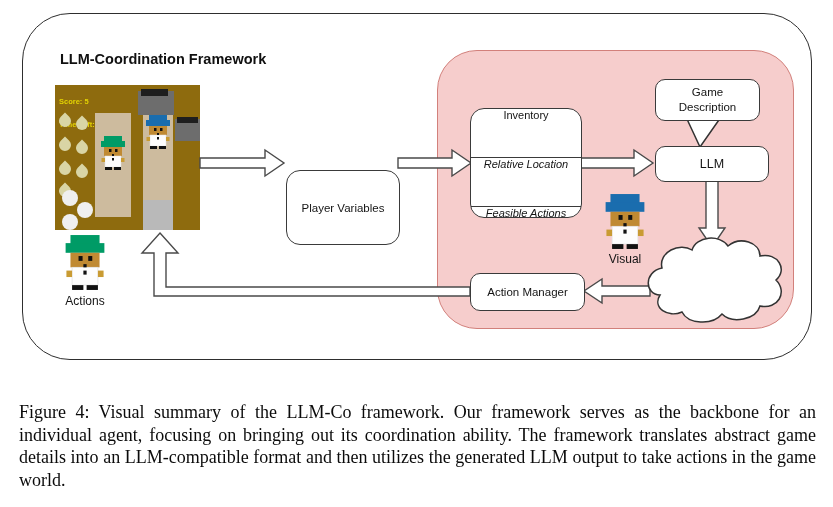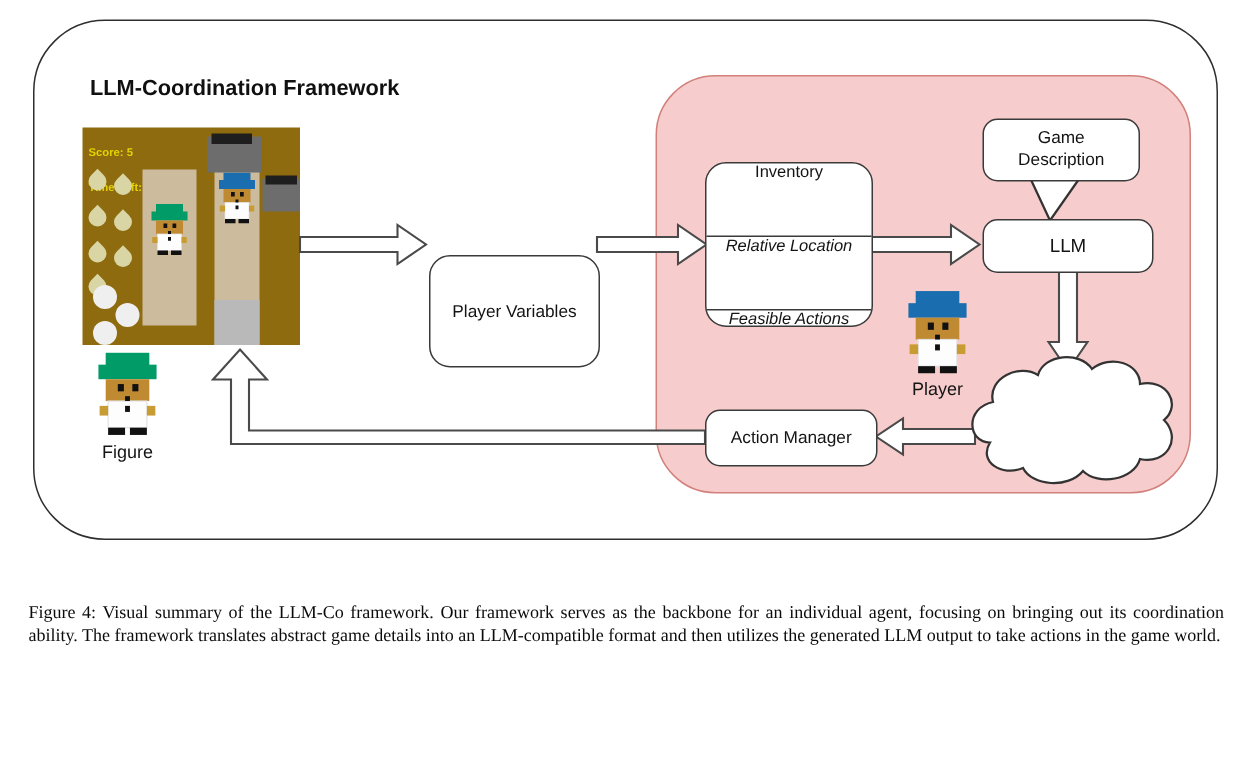--- a/index.html
+++ b/index.html
@@ -33,21 +33,21 @@
   .center{display:flex;align-items:center;justify-content:center;text-align:center;}
   .prelines{white-space:pre-line;}
   
   .overlay{position:absolute;left:0;top:0;z-index:3;pointer-events:none;}
   .sprite-label{position:absolute;z-index:4;font-size:12px;color:#141414;text-align:center;}
   .cloud-text{position:absolute;left:657px;top:267px;width:116px;z-index:4;
               font-size:10.5px;line-height:1.45;color:#141414;text-align:center;white-space:pre-line;}
   .big-chef{position:absolute;z-index:4;}
   
   .caption{position:absolute;left:19px;top:401px;width:797px;z-index:2;
-           font-family:"Liberation Serif",serif;font-size:12px;line-height:1.25;
+           font-family:"Liberation Serif",serif;font-size:18px;line-height:1.25;
            color:#0b0b0b;text-align:justify;}
   .watermark{position:absolute;left:380px;top:479px;width:432px;z-index:2;text-align:right;
              font-size:16.5px;color:#c7c7c7;letter-spacing:0.5px;}
 </style>
 </head>
 <body>
 
 <div class="stage">
 
   <div class="outer-frame"></div>
@@ -156,33 +156,33 @@
     <rect x="9" y="13" width="2.5" height="3" fill="#111"></rect>
       <rect x="15" y="13" width="2.5" height="3" fill="#111"></rect>
     <rect x="5" y="20" width="16" height="11" fill="#fdfdfd" stroke="#e2e2e2" stroke-width="0.5"></rect>
     <rect x="12" y="18" width="2" height="2" fill="#111"></rect>
       <rect x="12" y="22" width="2" height="2.5" fill="#111"></rect>
     <rect x="1.5" y="22" width="3.5" height="4" fill="#c99b33"></rect>
       <rect x="21" y="22" width="3.5" height="4" fill="#c99b33"></rect>
     <rect x="5" y="31" width="7" height="3" fill="#111"></rect>
       <rect x="14" y="31" width="7" height="3" fill="#111"></rect>
   </svg>
-  <div class="sprite-label" style="left:57px;top:294px;width:56px;">Figure</div>
+  <div class="sprite-label" style="left:57px;top:294px;width:56px;">Actions</div>
 
   <svg class="big-chef" style="left:604px;top:194px;width:42px;height:55px;" viewBox="0 0 26 34">
     <rect x="4" y="0" width="18" height="6" fill="#1a6dae"></rect>
       <rect x="1" y="5" width="24" height="6" fill="#1a6dae"></rect>
     <rect x="4" y="11" width="18" height="9" fill="#c08a33"></rect>
     <rect x="9" y="13" width="2.5" height="3" fill="#111"></rect>
       <rect x="15" y="13" width="2.5" height="3" fill="#111"></rect>
     <rect x="5" y="20" width="16" height="11" fill="#fdfdfd" stroke="#e2e2e2" stroke-width="0.5"></rect>
     <rect x="12" y="18" width="2" height="2" fill="#111"></rect>
       <rect x="12" y="22" width="2" height="2.5" fill="#111"></rect>
     <rect x="1.5" y="22" width="3.5" height="4" fill="#c99b33"></rect>
       <rect x="21" y="22" width="3.5" height="4" fill="#c99b33"></rect>
     <rect x="5" y="31" width="7" height="3" fill="#111"></rect>
       <rect x="14" y="31" width="7" height="3" fill="#111"></rect>
   </svg>
-  <div class="sprite-label" style="left:601px;top:252px;width:48px;">Player</div>
+  <div class="sprite-label" style="left:601px;top:252px;width:48px;">Visual</div>
 
   <div class="caption">Figure 4: Visual summary of the LLM-Co framework. Our framework serves as the backbone for an individual agent, focusing on bringing out its coordination ability.  The framework translates abstract game details into an LLM-compatible format and then utilizes the generated LLM output to take actions in the game world.</div>
 
 </div>
 
 </body></html>

